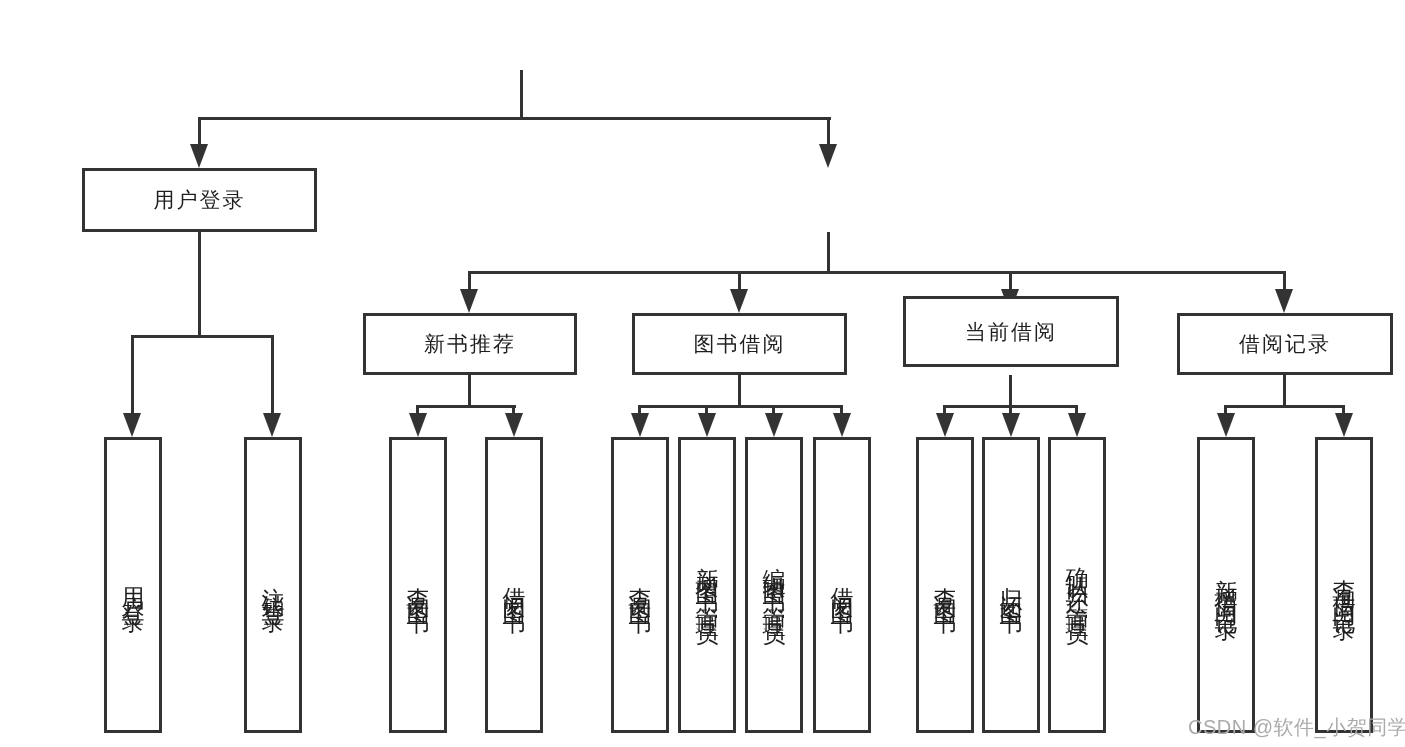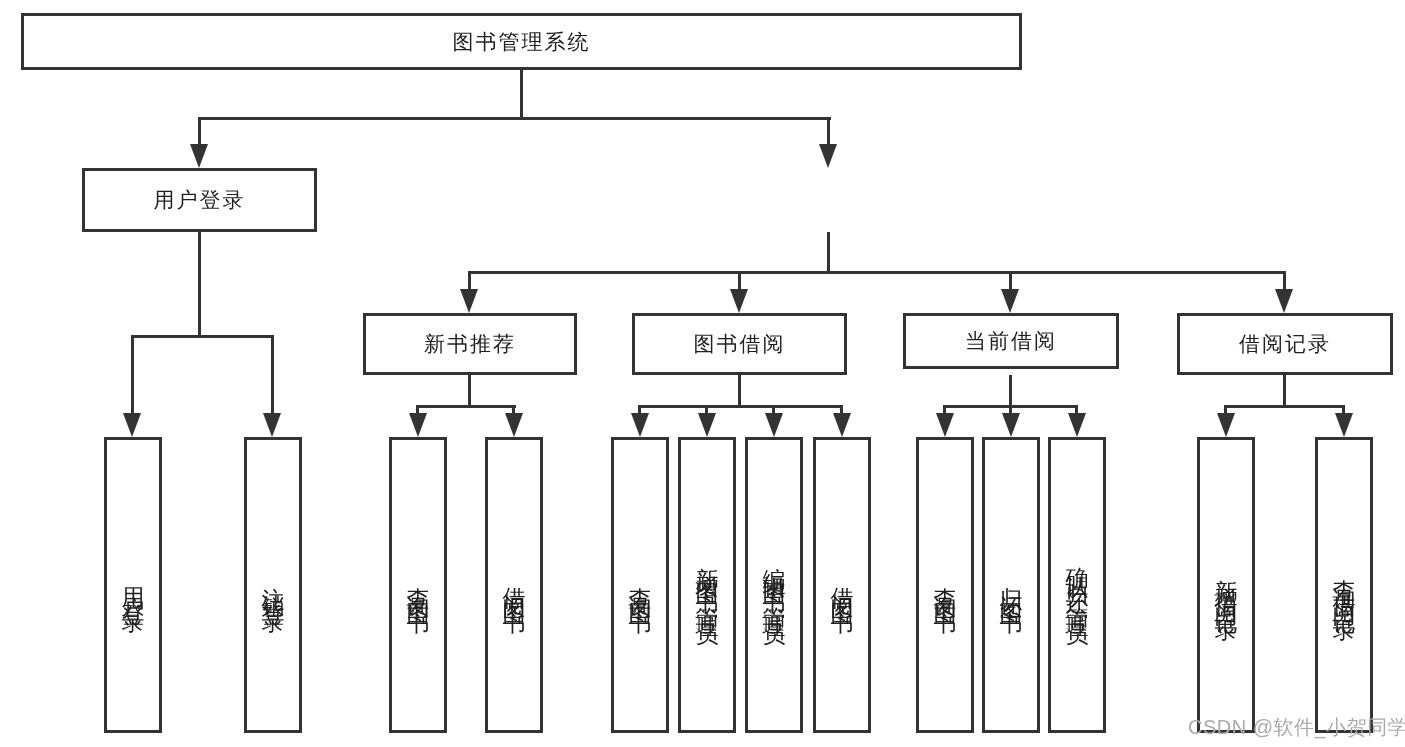--- a/index.html
+++ b/index.html
@@ -53,23 +53,20 @@
     letter-spacing:0.5px;
     z-index:5;
     white-space:nowrap;
   }
 </style>
 </head>
 <body>
 
 <div id="canvas">
 
-  <div class="hbox" style="left:21px;top:13px;width:1001px;height:57px;">
-    <span>图书管理系统</span>
-  </div>
 
   <div>
     <div class="vl" style="left:520px;top:70px;height:48px;"></div>
     <div class="hl" style="left:198px;top:117px;width:633px;"></div>
     <div class="vl" style="left:198px;top:120px;height:27px;"></div>
     <div class="ah" style="left:190px;top:144px;"></div>
     <div class="vl" style="left:827px;top:120px;height:27px;"></div>
     <div class="ah" style="left:819px;top:144px;"></div>
   </div>
 
@@ -98,21 +95,21 @@
     <div class="vl" style="left:1283px;top:274px;height:17px;"></div>
     <div class="ah" style="left:1275px;top:289px;"></div>
   </div>
 
   <div class="hbox" style="left:632px;top:313px;width:215px;height:62px;">
     <span>图书借阅</span>
   </div>
   <div class="hbox" style="left:363px;top:313px;width:214px;height:62px;">
     <span>新书推荐</span>
   </div>
-  <div class="hbox" style="left:903px;top:313px;width:216px;height:56px;">
+  <div class="hbox" style="left:903px;top:296px;width:216px;height:71px;">
     <span>当前借阅</span>
   </div>
   <div class="hbox" style="left:1177px;top:313px;width:216px;height:62px;">
     <span>借阅记录</span>
   </div>
 
   <div>
     <div class="vl" style="left:468px;top:375px;height:33px;"></div>
     <div class="hl" style="left:416px;top:405px;width:100px;"></div>
     <div class="vl" style="left:416px;top:408px;height:8px;"></div>

